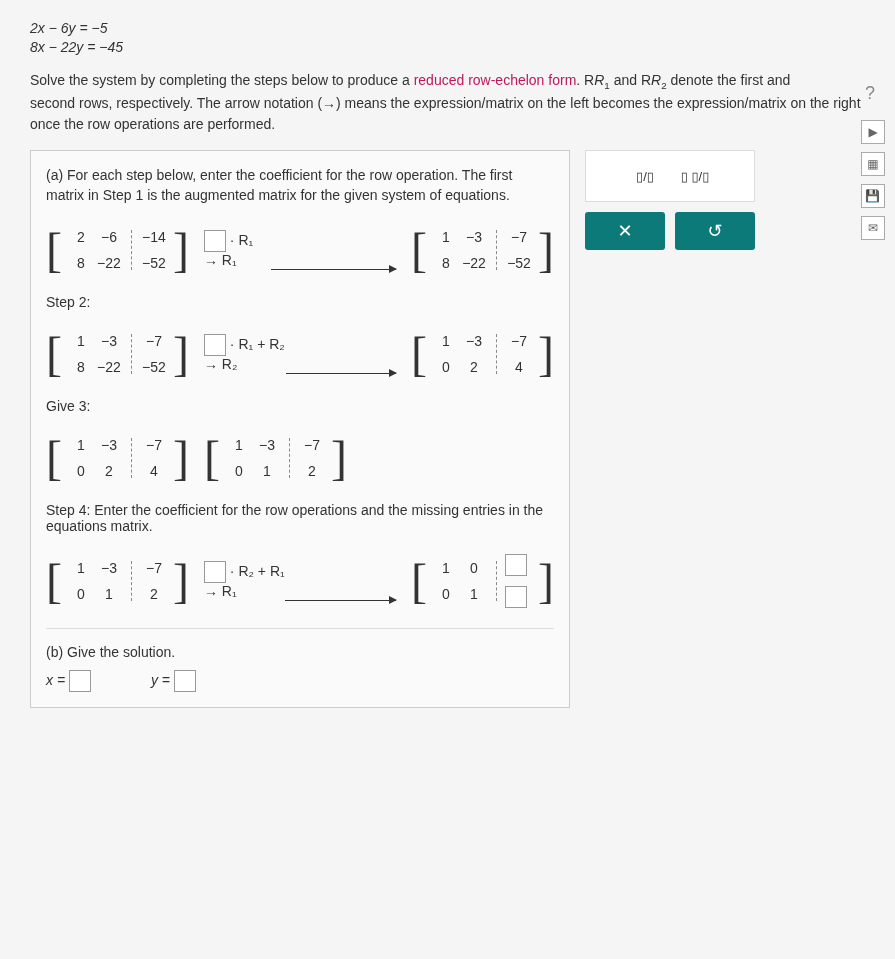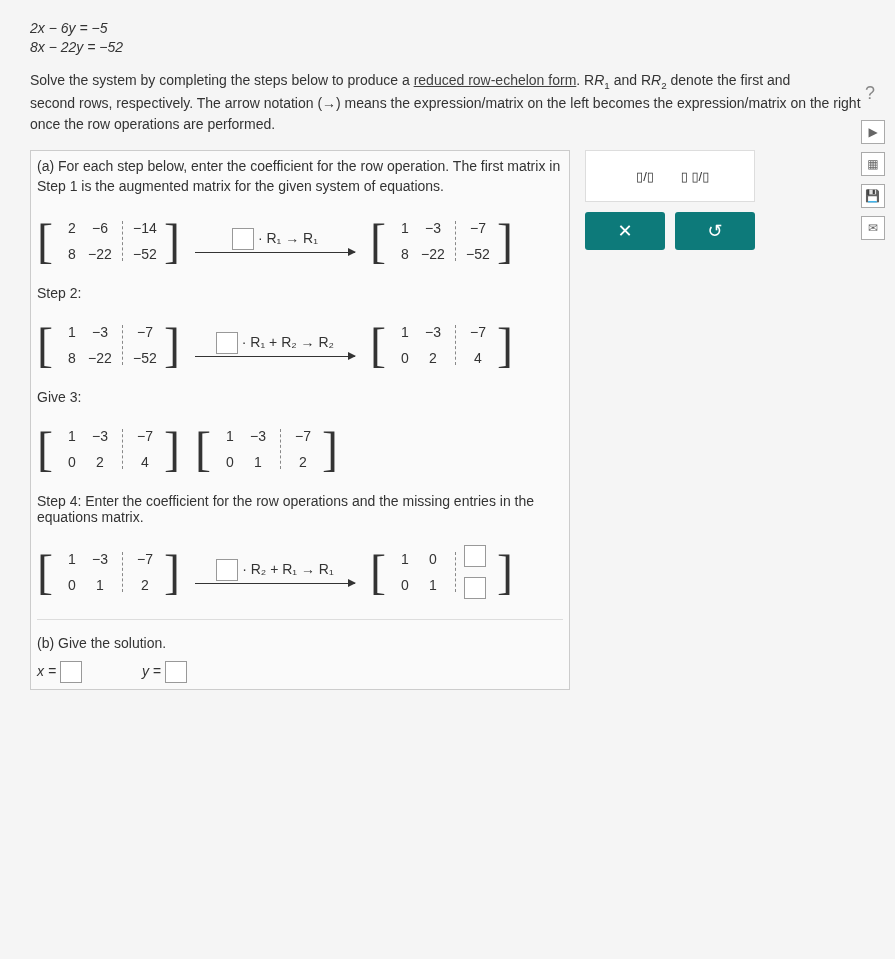--- a/index.html
+++ b/index.html
@@ -1,53 +1,53 @@
 <!DOCTYPE html>
 <html><head>
 <meta charset="utf-8">
 <style>
 * { box-sizing: border-box; margin: 0; padding: 0; }
 body { font-family: Arial, sans-serif; font-size: 14px; color: #333; background: #f5f5f5; padding: 20px 30px; width: 895px; }
 .problem-top { margin-bottom: 15px; }
 .eq { font-style: italic; margin-bottom: 3px; }
 .instructions { margin-bottom: 15px; line-height: 1.5; }
-.link { color: #404040; text-decoration: underline; }
+.link { color: #be185d; }
 .sub { font-size: 0.7em; vertical-align: sub; }
 .work-area { display: flex; gap: 15px; align-items: flex-start; }
-.main-box { border: 1px solid #ccc; background: #fafafa; padding: 6px; width: 540px; }
+.main-box { border: 1px solid #ccc; background: #fafafa; padding: 15px; width: 540px; }
 .part-desc { margin-bottom: 15px; line-height: 1.4; }
 .step-label { margin: 15px 0 10px 0; }
 .step-row { display: flex; align-items: center; gap: 15px; margin: 20px 0; }
 .matrix { display: inline-flex; align-items: center; }
 .bracket { font-size: 48px; font-weight: 100; line-height: 1; font-family: serif; }
 .matrix-body { display: flex; align-items: center; padding: 0 5px; }
 .mcol { display: flex; flex-direction: column; text-align: center; gap: 10px; min-width: 28px; }
 .mdiv { border-left: 1px dashed #888; height: 40px; margin: 0 8px; }
-.op-col { display: flex; flex-direction: column; align-items: center; min-width: 160px; }
+.op-col { display: flex; flex-direction: row; align-items: flex-end; min-width: 160px; }
 .op-text { margin-bottom: 2px; }
 .arrow-line { width: 160px; height: 1px; background: #333; position: relative; }
 .arrow-line::after { content: ''; position: absolute; right: -1px; top: -4px; border-left: 8px solid #333; border-top: 4px solid transparent; border-bottom: 4px solid transparent; }
 .input-box { display: inline-block; width: 22px; height: 22px; border: 1px solid #999; background: #fff; vertical-align: middle; }
 .side-panel { width: 170px; }
 .tool-row { display: flex; gap: 10px; background: #fff; border: 1px solid #ddd; padding: 10px; justify-content: center; margin-bottom: 10px; }
 .tool-btn { width: 40px; height: 30px; display: flex; align-items: center; justify-content: center; font-size: 13px; }
 .action-row { display: flex; gap: 10px; }
 .action-btn { flex: 1; height: 38px; background: #0d7a7a; color: #fff; border: none; display: flex; align-items: center; justify-content: center; font-size: 18px; cursor: pointer; border-radius: 3px; }
 .right-icons { position: absolute; right: 10px; top: 120px; display: flex; flex-direction: column; gap: 8px; }
 .ri { width: 24px; height: 24px; border: 1px solid #aaa; background: #fff; display: flex; align-items: center; justify-content: center; font-size: 12px; color: #666; }
 .help-icon { position: absolute; right: 20px; top: 80px; color: #888; font-size: 18px; }
 .sol-row { display: flex; gap: 60px; margin-top: 10px; }
 i { font-style: italic; }
 </style>
 </head>
 <body>
 
 <div class="problem-top">
   <div class="eq">2x − 6y = −5</div>
-  <div class="eq">8x − 22y = −52</div>
+  <div class="eq">8x − 22y = −45</div>
 </div>
 
 <div class="instructions">
   <span>Solve the system by completing the steps below to produce a </span><span class="link">reduced row-echelon form</span><span>. R</span><i>R</i><span class="sub">1</span><span> and R</span><i>R</i><span class="sub">2</span><span> denote the first and</span>
   <span class="help-icon">?</span>
   <br>
   <span>second rows, respectively. The arrow notation (→) means the expression/matrix on the left becomes the expression/matrix on the right once the row operations are performed.</span>
 </div>
 
 <div class="work-area">

